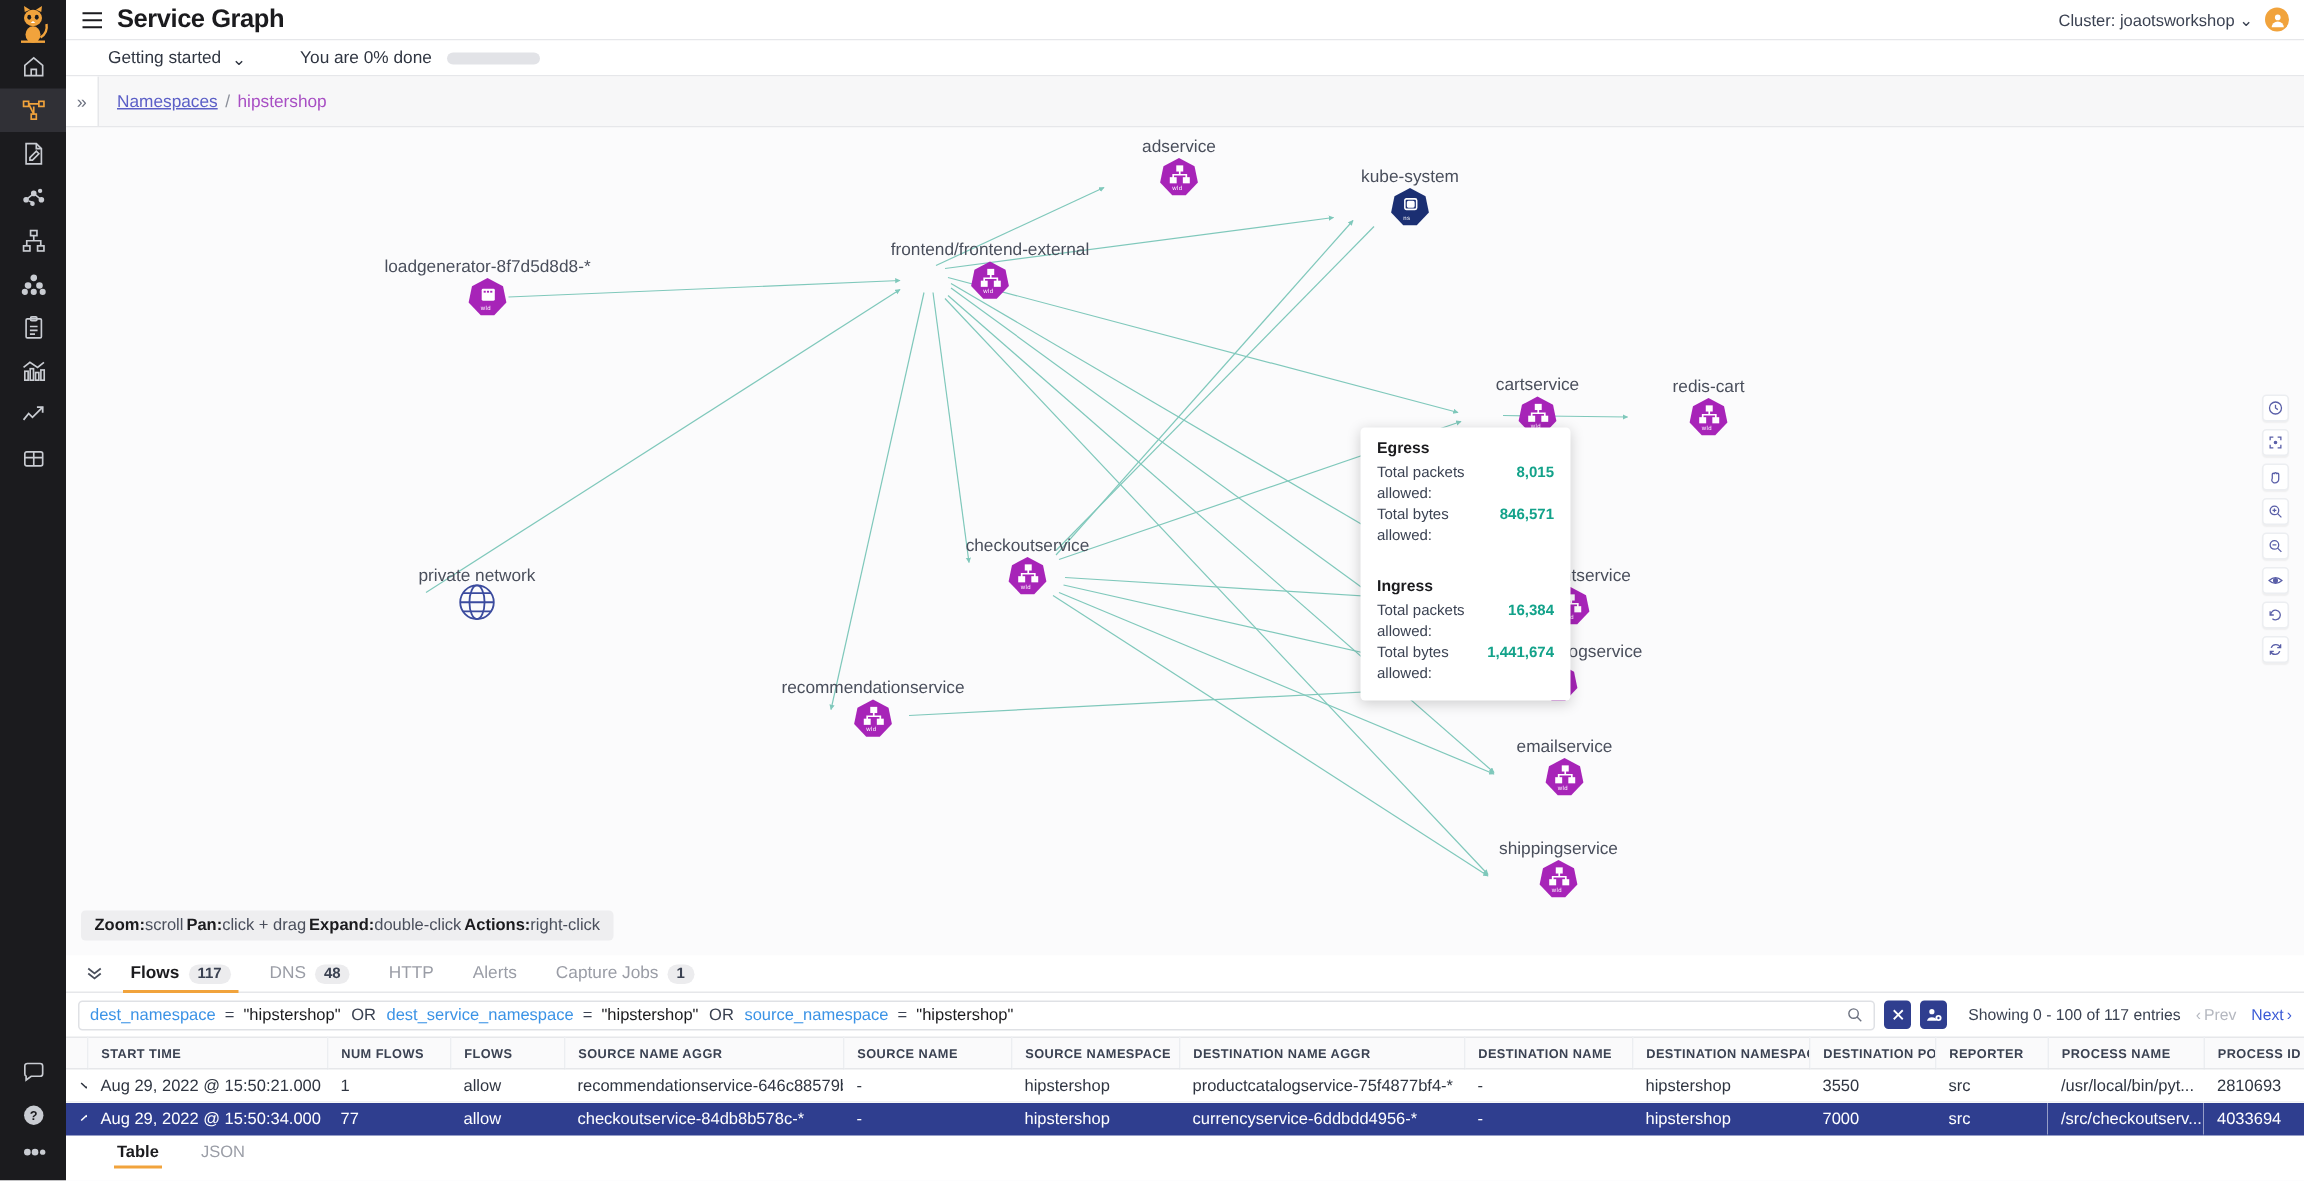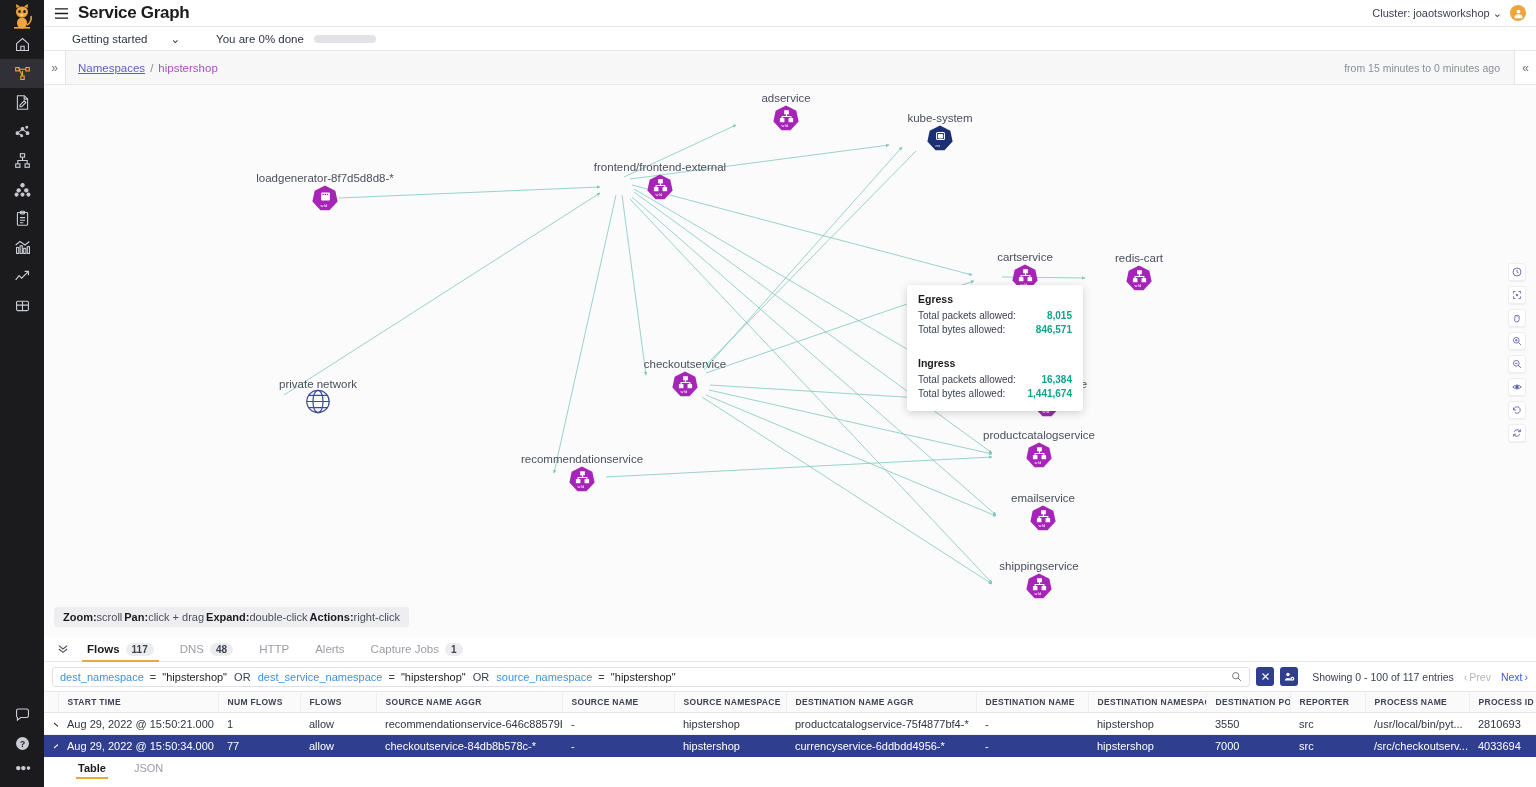--- a/index.html
+++ b/index.html
@@ -41,21 +41,21 @@
     width:16px; height:16px; border-radius:50%; background:#f1a33c;
     display:flex; align-items:center; justify-content:center;
   }
 
   
   .gsbar {
     position:absolute; left:44px; top:27px; width:1492px; height:24px;
     background:#fff; border-bottom:1px solid #e6e7ea;
     display:flex; align-items:center; padding-left:28px; gap:36px;
   }
-  .gs-link { font-size:11.5px; color:#2f3541; display:flex; align-items:center; gap:23px; cursor:pointer; }
+  .gs-link { font-size:11.5px; color:#2f3541; display:flex; align-items:center; gap:7px; cursor:pointer; }
   .gs-done { font-size:11.5px; color:#2f3541; display:flex; align-items:center; gap:10px; }
   .gs-progress { width:62px; height:8px; border-radius:4px; background:#e2e3e7; }
 
   
   .crumbbar {
     position:absolute; left:44px; top:51px; width:1492px; height:34px;
     background:#f7f7f8; border-bottom:1px solid #e6e7ea;
     display:flex; align-items:center;
   }
   .collapse-left {
@@ -101,21 +101,21 @@
   
   .hintbar {
     position:absolute; left:10px; bottom:10px;
     background:#eeeef0; border-radius:3px; padding:4px 9px;
     font-size:11px; color:#4a4f5c; display:flex; gap:2px;
   }
   .hintbar b { color:#1b1b1e; }
 
   
   .tooltip {
-    position:absolute; left:863px; top:200px; width:176px;
+    position:absolute; left:863px; top:200px; width:140px;
     background:#fff; border-radius:3px; box-shadow:0 2px 9px rgba(0,0,0,.18);
     padding:8px 11px 10px 11px; font-size:10px; color:#3b4252;
   }
   .tt-head { font-size:10.5px; font-weight:bold; color:#1b1b1e; margin-bottom:4px; }
   .tt-head.second { margin-top:20px; }
   .tt-row { display:flex; justify-content:space-between; line-height:14px; }
   .tt-val { font-weight:bold; color:#13a28a; }
 
   
   .bottom { position:absolute; left:44px; top:637px; width:1492px; height:150px; background:#fff; }
@@ -338,24 +338,20 @@
       <span class="gs-progress"></span>
     </div>
   </div>
 
   <div class="crumbbar">
     <div class="collapse-left">»</div>
     <div class="crumbs">
       <span class="crumb-link">Namespaces</span>
       <span class="crumb-sep">/</span>
       <span class="crumb-current">hipstershop</span>
-    </div>
-    <div class="crumb-right">
-      <div class="timerange">from 15 minutes to 0 minutes ago</div>
-      <div class="collapse-right">«</div>
     </div>
   </div>
 
   <div class="canvas">
 
     <svg class="edges" width="1492" height="552">
       <defs>
         <marker id="ar" markerWidth="5" markerHeight="5" refX="4" refY="2.2" orient="auto">
           <path d="M0,0 L4.5,2.2 L0,4.4 z" fill="#7fc8bb"></path>
         </marker>

